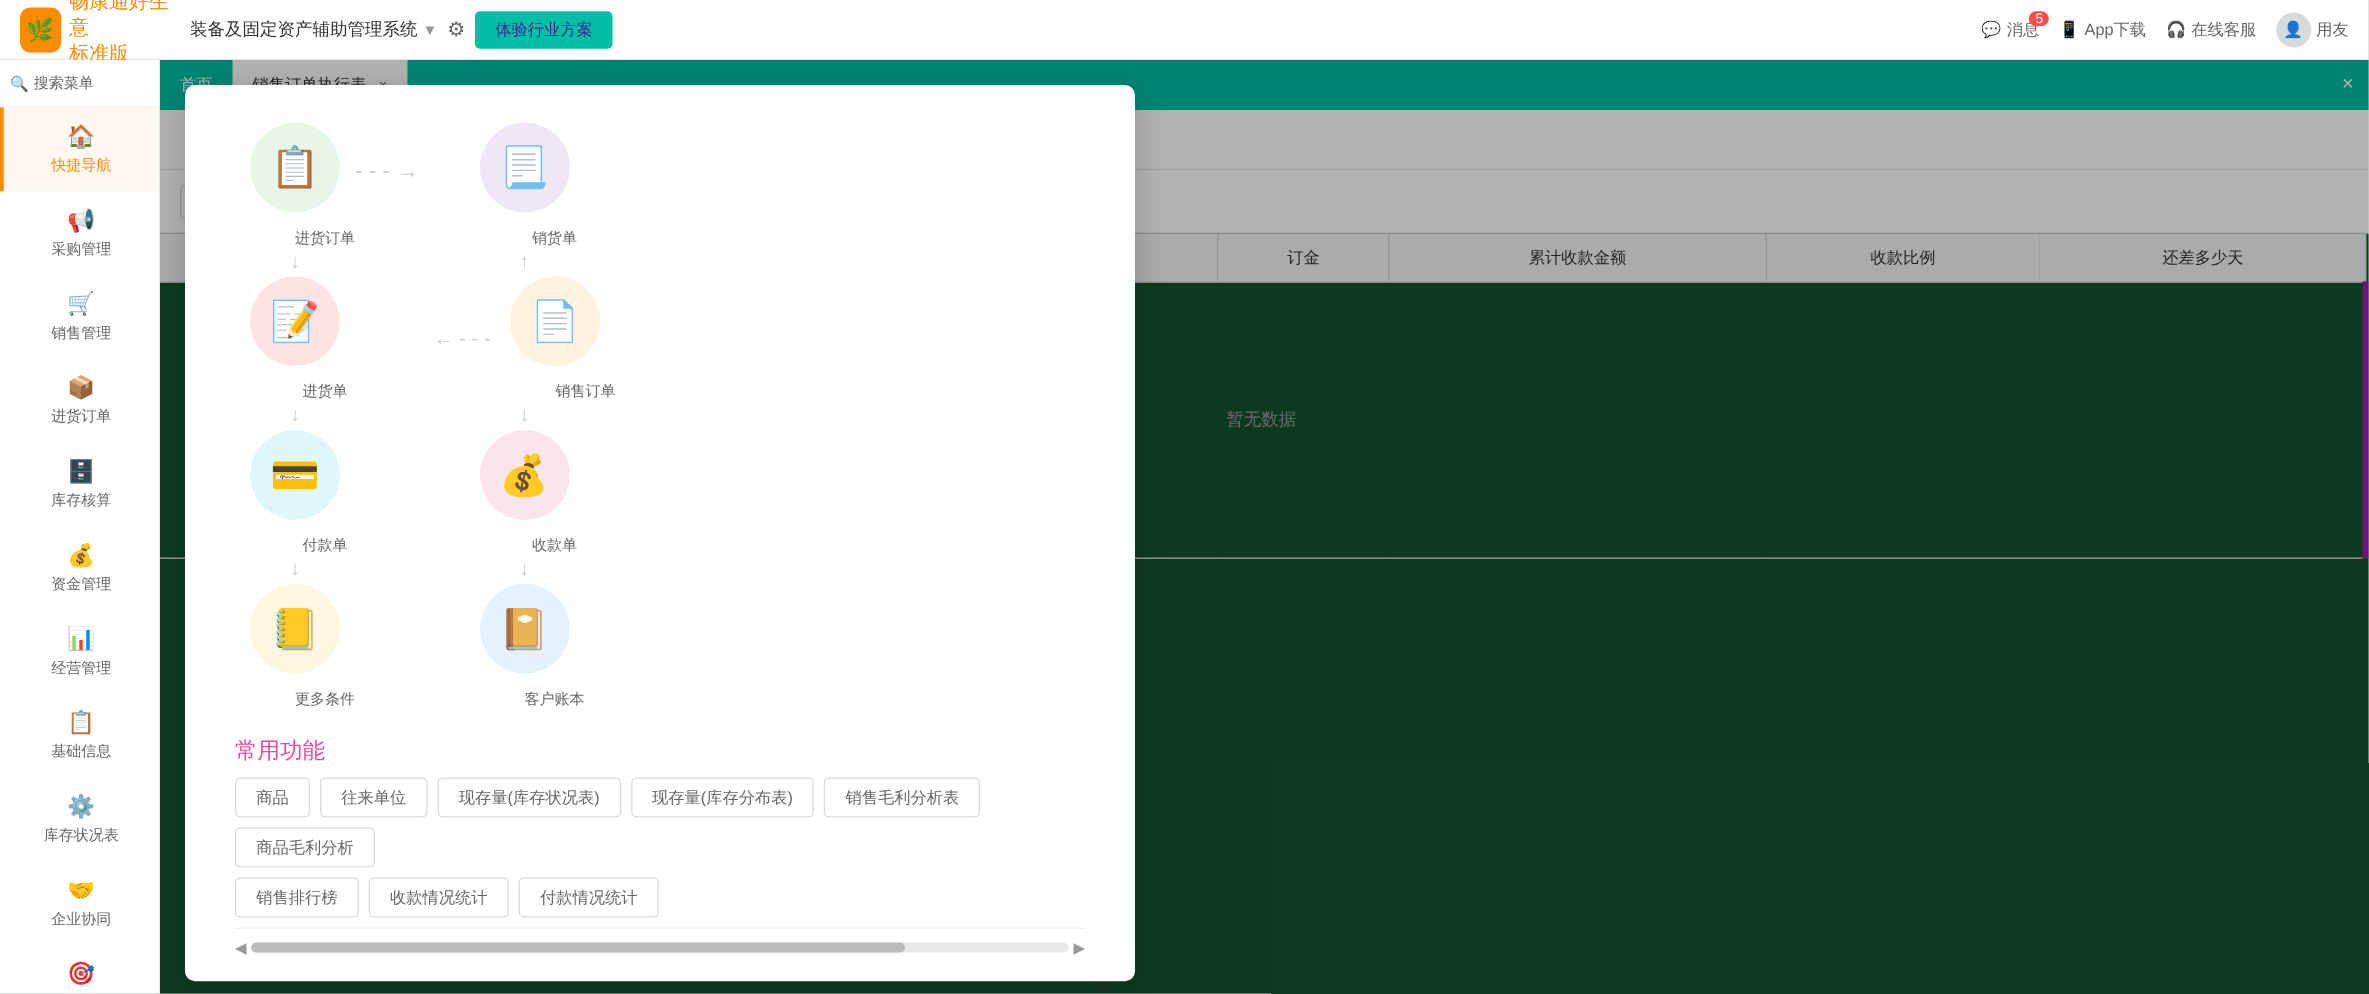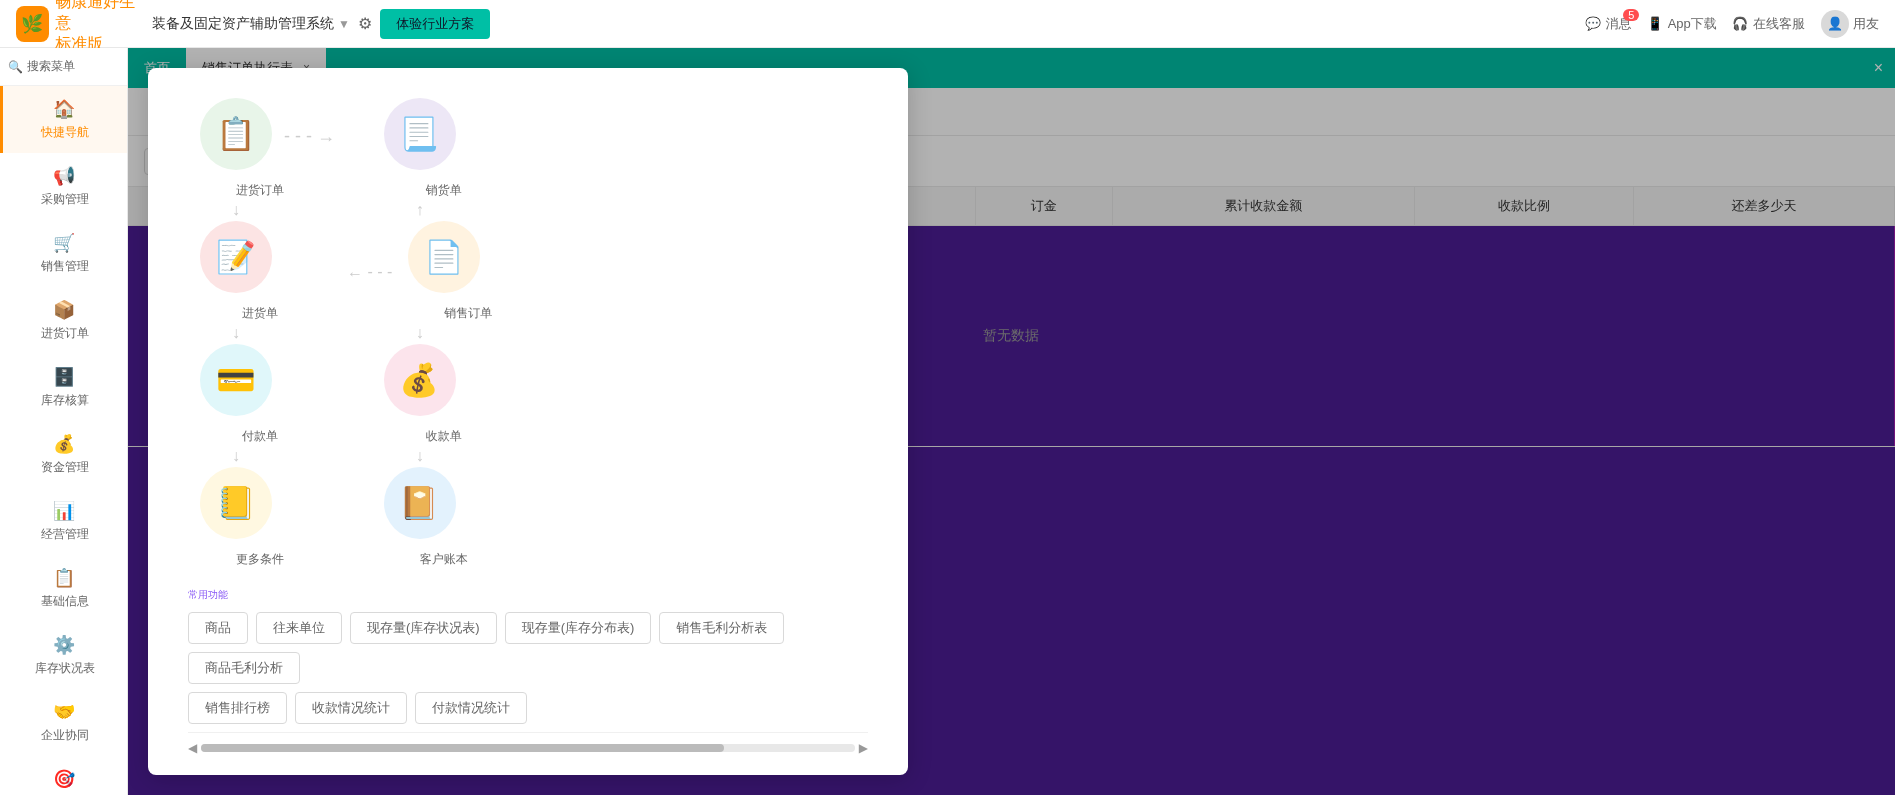--- a/index.html
+++ b/index.html
@@ -10,21 +10,21 @@
     .top-bar { height: 48px; background: #fff; display: flex; align-items: center; padding: 0 16px; border-bottom: 1px solid #e8e8e8; flex-shrink: 0; }
     .main-area { display: flex; flex: 1; overflow: hidden; }
     .sidebar { width: 128px; background: #fff; border-right: 1px solid #e8e8e8; flex-shrink: 0; display: flex; flex-direction: column; }
     .content-area { flex: 1; display: flex; flex-direction: column; overflow: hidden; position: relative; }
     .logo-area { display: flex; align-items: center; gap: 6px; width: 128px; }
     .logo-icon { width: 36px; height: 36px; background: #ff8c00; border-radius: 8px; display: flex; align-items: center; justify-content: center; color: #fff; font-size: 18px; font-weight: bold; }
     .logo-text { font-size: 16px; color: #ff8c00; line-height: 1.3; }
     .system-title { color: #333; font-size: 14px; margin-left: 8px; }
     .dropdown-arrow { color: #999; font-size: 12px; margin-left: 4px; cursor: pointer; }
     .settings-icon { color: #666; font-size: 16px; margin-left: 8px; cursor: pointer; }
-    .trial-btn { background: #00bfa5; color: #0f172a; border: none; border-radius: 4px; padding: 6px 16px; font-size: 13px; cursor: pointer; margin-left: 8px; }
+    .trial-btn { background: #00bfa5; color: #4c1d95; border: none; border-radius: 4px; padding: 6px 16px; font-size: 13px; cursor: pointer; margin-left: 8px; }
     .top-bar-right { margin-left: auto; display: flex; align-items: center; gap: 16px; color: #666; font-size: 13px; }
     .top-bar-right-item { display: flex; align-items: center; gap: 4px; cursor: pointer; position: relative; }
     .badge { background: #ff4d4f; color: #fff; border-radius: 10px; padding: 0 5px; font-size: 11px; position: absolute; top: -6px; right: -8px; }
     .user-avatar { width: 28px; height: 28px; border-radius: 50%; background: #d9d9d9; display: flex; align-items: center; justify-content: center; }
 
     
     .tab-bar { height: 40px; background: #00bfa5; display: flex; align-items: center; padding: 0 0; flex-shrink: 0; }
     .tab-item { height: 40px; padding: 0 16px; display: flex; align-items: center; gap: 6px; cursor: pointer; font-size: 13px; color: #fff; }
     .tab-item.active { background: #fff; color: #333; }
     .tab-close { color: #666; font-size: 12px; margin-left: 4px; cursor: pointer; }
@@ -43,24 +43,24 @@
     
     .filter-bar { background: #fff; padding: 10px 16px; border-bottom: 1px solid #e8e8e8; display: flex; align-items: center; gap: 8px; flex-shrink: 0; flex-wrap: wrap; }
     .filter-input { border: 1px solid #d9d9d9; border-radius: 4px; padding: 5px 8px; font-size: 13px; color: #999; }
     .filter-label { color: #666; font-size: 13px; }
     .filter-select { border: 1px solid #d9d9d9; border-radius: 4px; padding: 5px 8px; font-size: 13px; color: #999; min-width: 120px; }
     .query-btn { background: #ff8c00; color: #fff; border: none; border-radius: 4px; padding: 6px 20px; font-size: 13px; cursor: pointer; }
     .more-conditions { color: #00bfa5; font-size: 13px; cursor: pointer; }
     .settings-btn { color: #00bfa5; font-size: 13px; cursor: pointer; border: 1px solid #00bfa5; border-radius: 4px; padding: 4px 8px; }
 
     
-    .table-container { flex: 1; overflow: auto; background: #4c1d95; }
+    .table-container { flex: 1; overflow: auto; background: #14532d; }
     table { width: 100%; border-collapse: collapse; font-size: 13px; }
     th { background: #f5f5f5; border-bottom: 1px solid #e8e8e8; border-right: 1px solid #e8e8e8; padding: 10px 8px; text-align: center; color: #333; font-weight: normal; white-space: nowrap; }
-    td { border-bottom: 1px solid #f0f0f0; border-right: 1px solid #a21caf; padding: 10px 8px; text-align: center; color: #666; }
+    td { border-bottom: 1px solid #f0f0f0; border-right: 5px solid #a21caf; padding: 10px 8px; text-align: center; color: #666; }
     .empty-state { display: flex; align-items: center; justify-content: center; height: 200px; color: #999; font-size: 14px; }
 
     
     .overlay { position: absolute; top: 0; left: 0; right: 0; bottom: 0; background: rgba(0,0,0,0.3); z-index: 100; display: flex; align-items: flex-start; justify-content: flex-start; }
     .popup-card { background: #fff; border-radius: 8px; margin: 20px; padding: 30px 40px 20px; max-width: 760px; width: 100%; box-shadow: 0 4px 24px rgba(0,0,0,0.18); position: relative; }
     .flow-node { display: flex; flex-direction: column; align-items: center; gap: 8px; }
     .flow-circle { width: 72px; height: 72px; border-radius: 50%; display: flex; align-items: center; justify-content: center; font-size: 28px; }
     .flow-label { font-size: 12px; color: #666; text-align: left; margin-top: 4px; margin-left: 48px; }
     .flow-arrow-v { color: #ccc; font-size: 16px; text-align: center; margin: 2px 0; }
 
@@ -69,21 +69,21 @@
     .c-red-light { background: #fce4e4; }
     .c-purple { background: #ede7f6; }
     .c-orange { background: #fff3e0; }
     .c-teal { background: #e0f7fa; }
     .c-pink { background: #fce4ec; }
     .c-amber { background: #fff8e1; }
     .c-blue-light { background: #e3f2fd; }
 
     
     .common-functions { margin-top: 8px; }
-    .common-title { font-size: 10px; color: #8b5cf6; margin-bottom: 10px; }
+    .common-title { font-size: 18px; color: #ec4899; margin-bottom: 10px; }
     .func-buttons { display: flex; flex-wrap: wrap; gap: 8px; margin-bottom: 8px; }
     .func-btn { border: 1px solid #d9d9d9; border-radius: 4px; padding: 6px 16px; font-size: 13px; color: #666; cursor: pointer; background: #fff; }
 
     
     .scroll-area { margin-top: 8px; border-top: 1px solid #f0f0f0; padding-top: 8px; display: flex; align-items: center; gap: 4px; }
     .scroll-bar-track { flex: 1; height: 8px; background: #e8e8e8; border-radius: 4px; }
     .scroll-bar-thumb { height: 8px; background: #bbb; border-radius: 4px; width: 80%; }
     .scroll-arrow { color: #999; cursor: pointer; font-size: 12px; }
   </style>
 </head>

